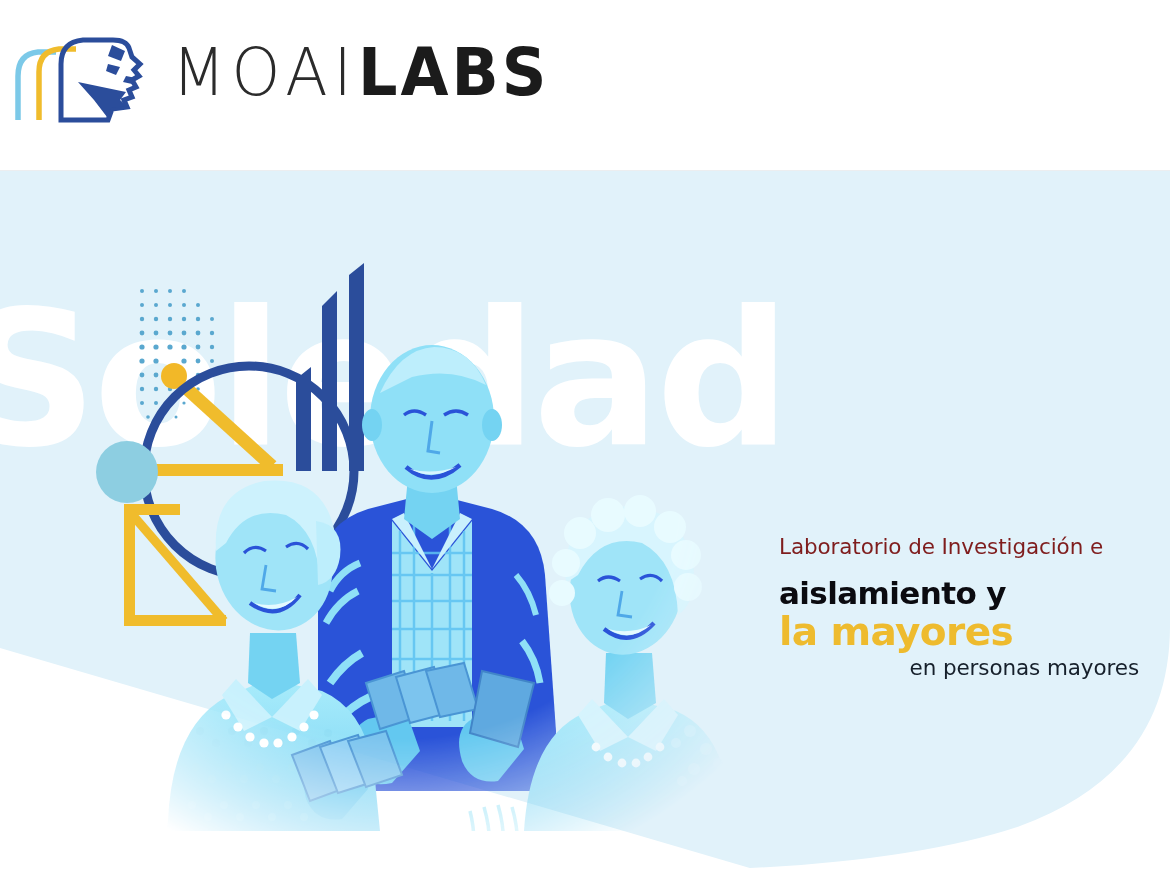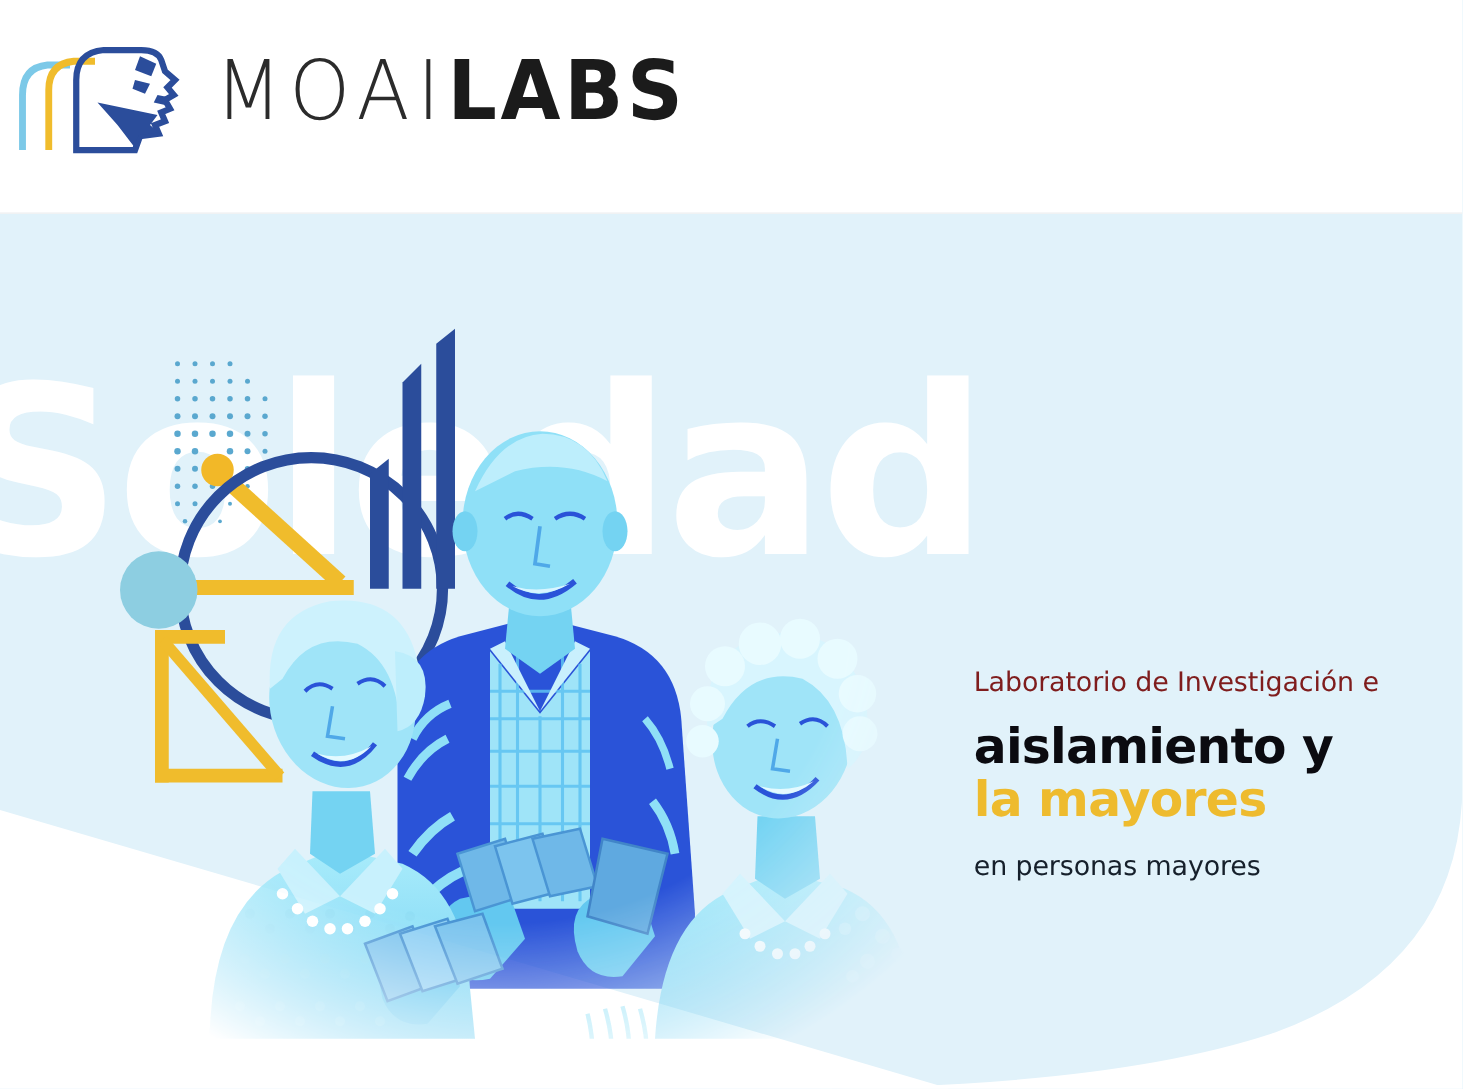--- a/index.html
+++ b/index.html
@@ -64,32 +64,32 @@
   .hero-copy{
     position:absolute; left:779px; top:362px; width:360px; z-index:20;
   }
   .hero-copy .lead{
     font-family:"DejaVu Sans", sans-serif;
     font-size:21.5px; font-weight:400; color:#7f1d1d;
     line-height:1.33; letter-spacing:-0.1px;
   }
   .hero-copy .headline{
     font-family:"DejaVu Sans", sans-serif;
-    font-size:39px; font-weight:700; color:#0b0b10;
+    font-size:31px; font-weight:700; color:#0b0b10;
     line-height:1.12; letter-spacing:-0.6px; margin-top:14px;
   }
   .hero-copy .headline-accent{
     font-family:"DejaVu Sans", sans-serif;
     font-size:39px; font-weight:700; color:#eebb2e;
     line-height:1.12; letter-spacing:-0.6px;
   }
   .hero-copy .tail{
     font-family:"DejaVu Sans", sans-serif;
     font-size:21.5px; font-weight:400; color:#16202b;
-    line-height:1.33; margin-top:17px; letter-spacing:-0.1px;
+    line-height:1.33; letter-spacing:-0.1px;text-align:right;
   }
 </style>
 </head>
 <body>
 
 <header class="site-header">
 
   <a class="brand">
 
     <svg class="brand-mark" viewBox="0 0 150 105">

